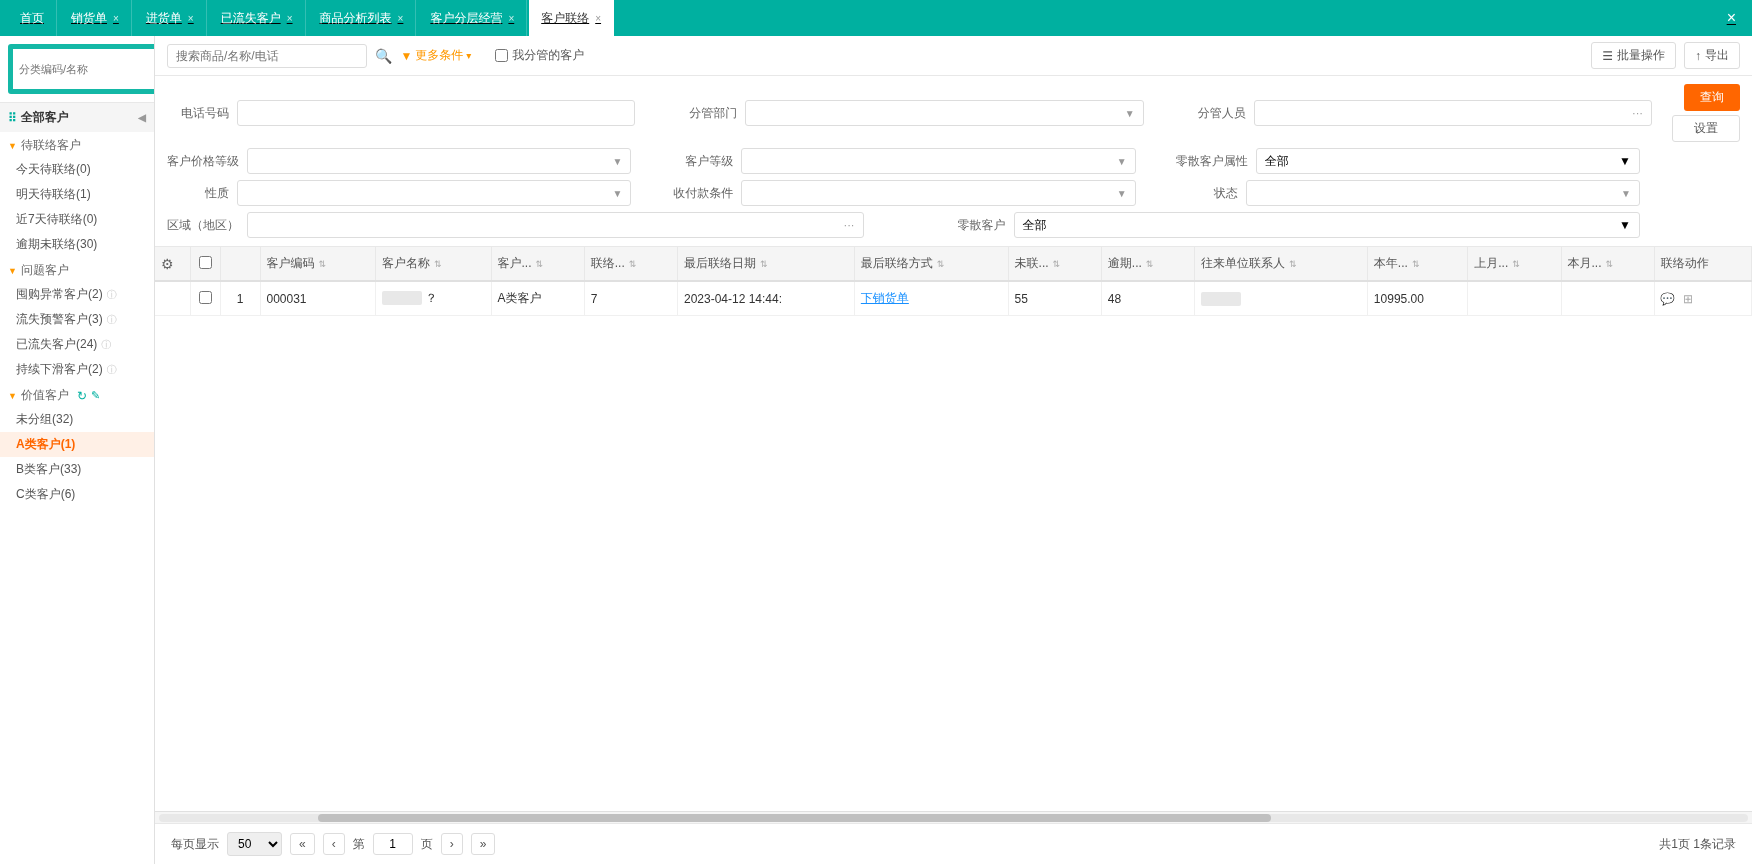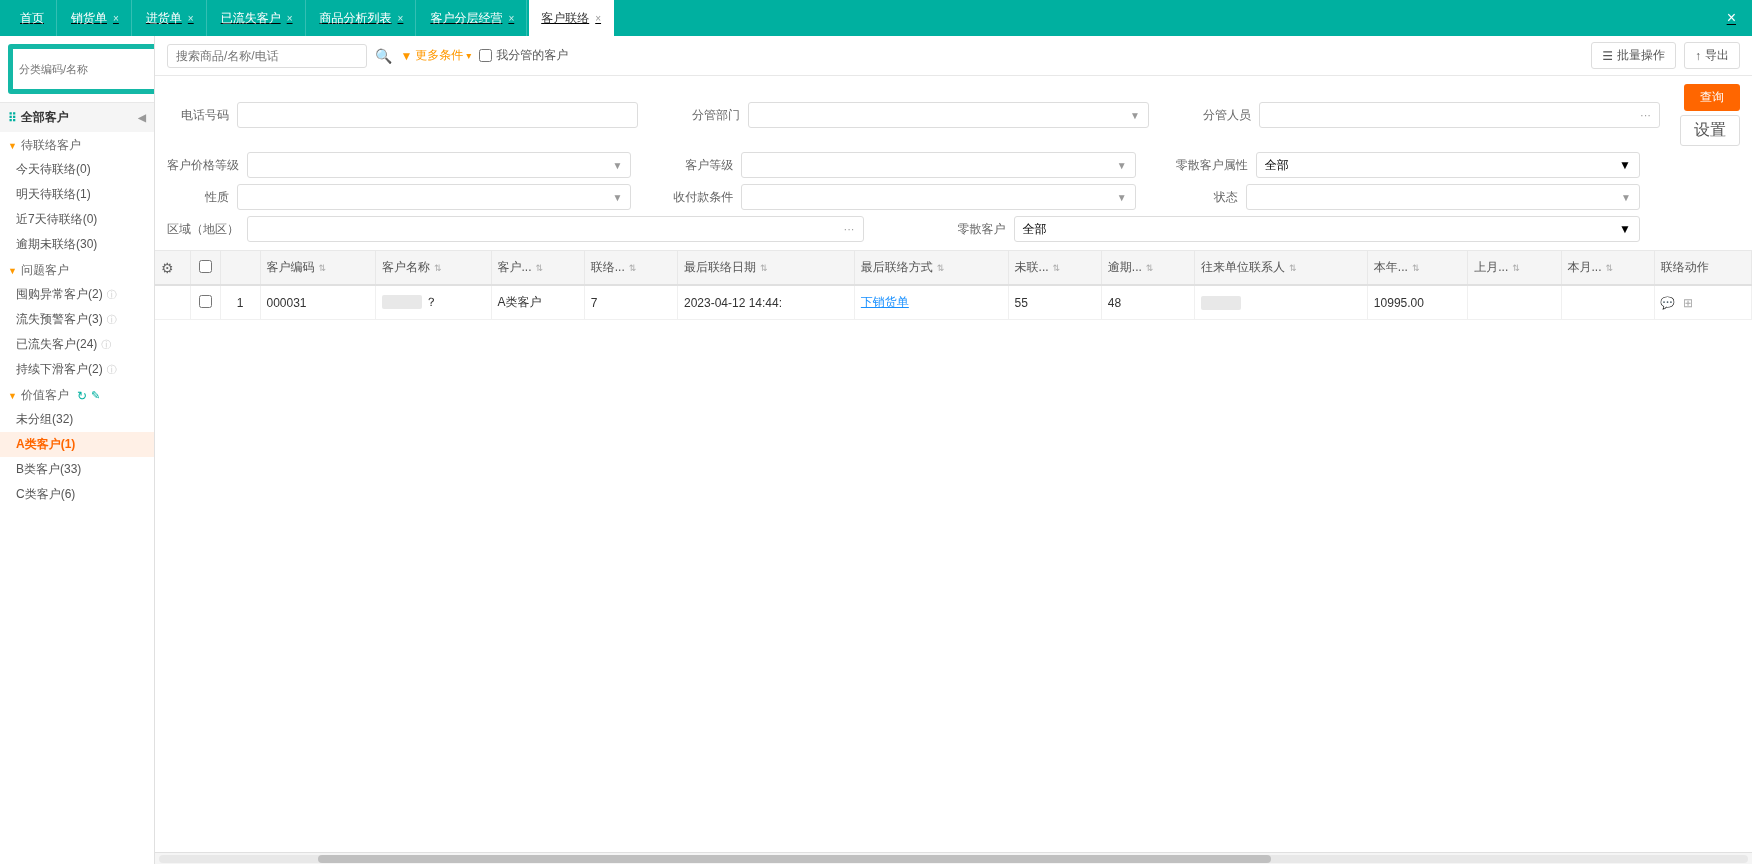--- a/index.html
+++ b/index.html
@@ -149,20 +149,21 @@
       align-items: center;
       gap: 3px;
       font-size: 12px;
     }
     .my-customers {
       display: flex;
       align-items: center;
       gap: 4px;
       color: #555;
       cursor: pointer;
+      margin-left: 16px;
     }
     .filter-spacer { flex: 1; }
     .bulk-op-btn, .export-btn {
       background: white;
       border: 1px solid #ddd;
       border-radius: 3px;
       padding: 4px 10px;
       cursor: pointer;
       color: #555;
       font-size: 12px;
@@ -226,29 +227,29 @@
       justify-content: space-between;
     }
     .query-btn {
       background: #f60;
       color: white;
       border: none;
       border-radius: 3px;
       padding: 5px 16px;
       cursor: pointer;
       font-size: 12px;
-      margin-left: 12px;
+      margin-left: 20px;
     }
     .settings-btn {
       background: white;
       border: 1px solid #ddd;
       border-radius: 3px;
       padding: 4px 12px;
       cursor: pointer;
-      font-size: 16px;
+      font-size: 12px;
       margin-left: 8px;
       color: #555;
     }
     .filter-actions {
       display: flex;
       flex-direction: column;
       gap: 4px;
       margin-left: 12px;
     }
 
@@ -743,15 +744,32 @@
         </tbody>
       </table>
     </div>
 
     <div class="scrollbar-area">
       <div class="scrollbar-track">
         <div class="scrollbar-thumb"></div>
       </div>
     </div>
 
+    <div class="pagination-bar">
+      <span>每页显示</span>
+      <select class="page-size-select">
+        <option>50</option>
+        <option>100</option>
+        <option>200</option>
+      </select>
+      <button class="page-nav-btn">«</button>
+      <button class="page-nav-btn">‹</button>
+      <span>第</span>
+      <input class="page-input" type="text" value="1" style="">
+      <span>页</span>
+      <button class="page-nav-btn">›</button>
+      <button class="page-nav-btn">»</button>
+      <div class="pag-spacer"></div>
+      <span>共1页 1条记录</span>
+    </div>
 
   </div>
 </div>
 
 </body></html>

